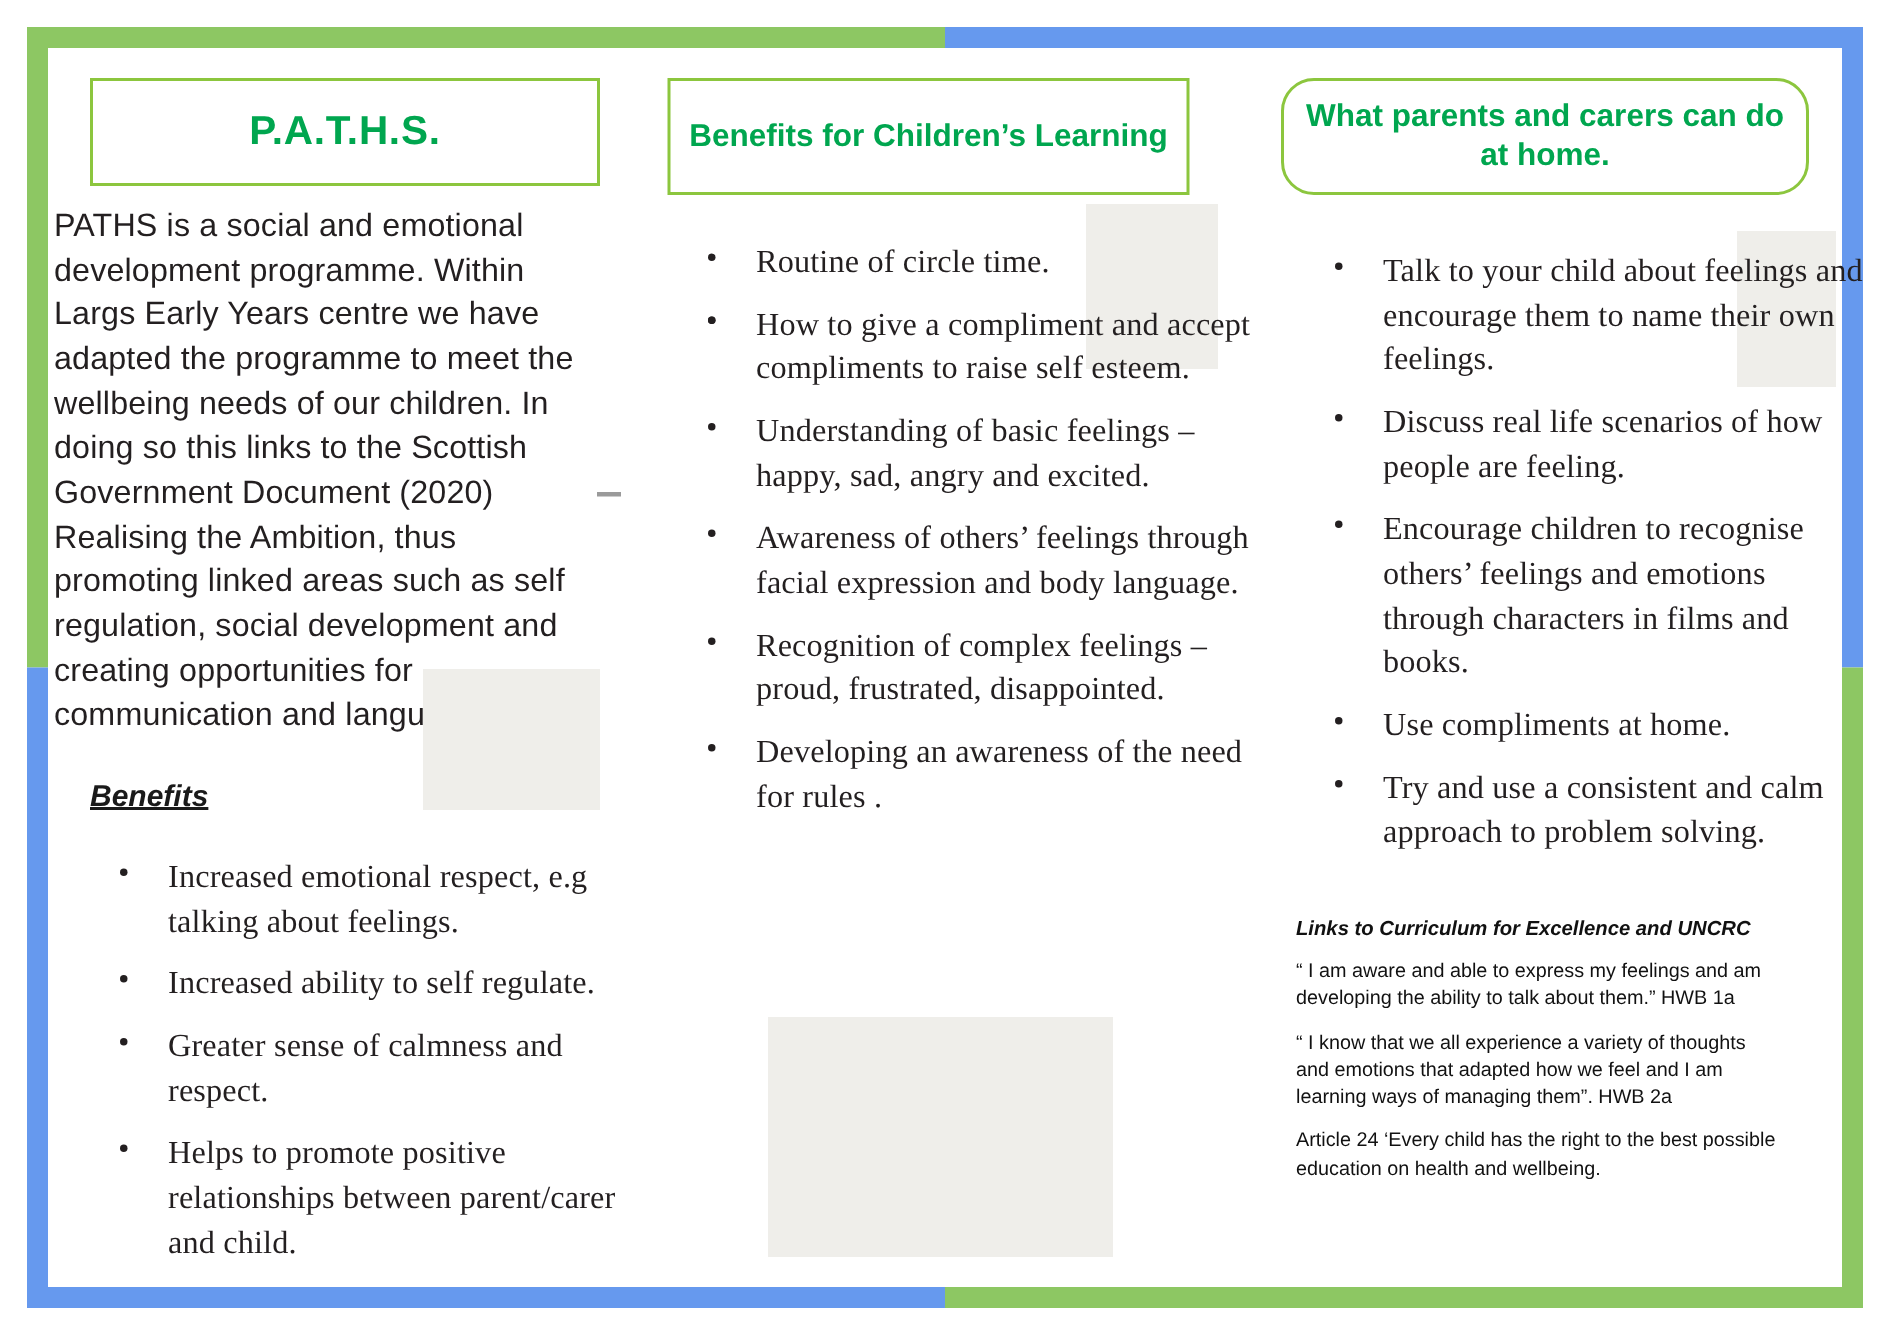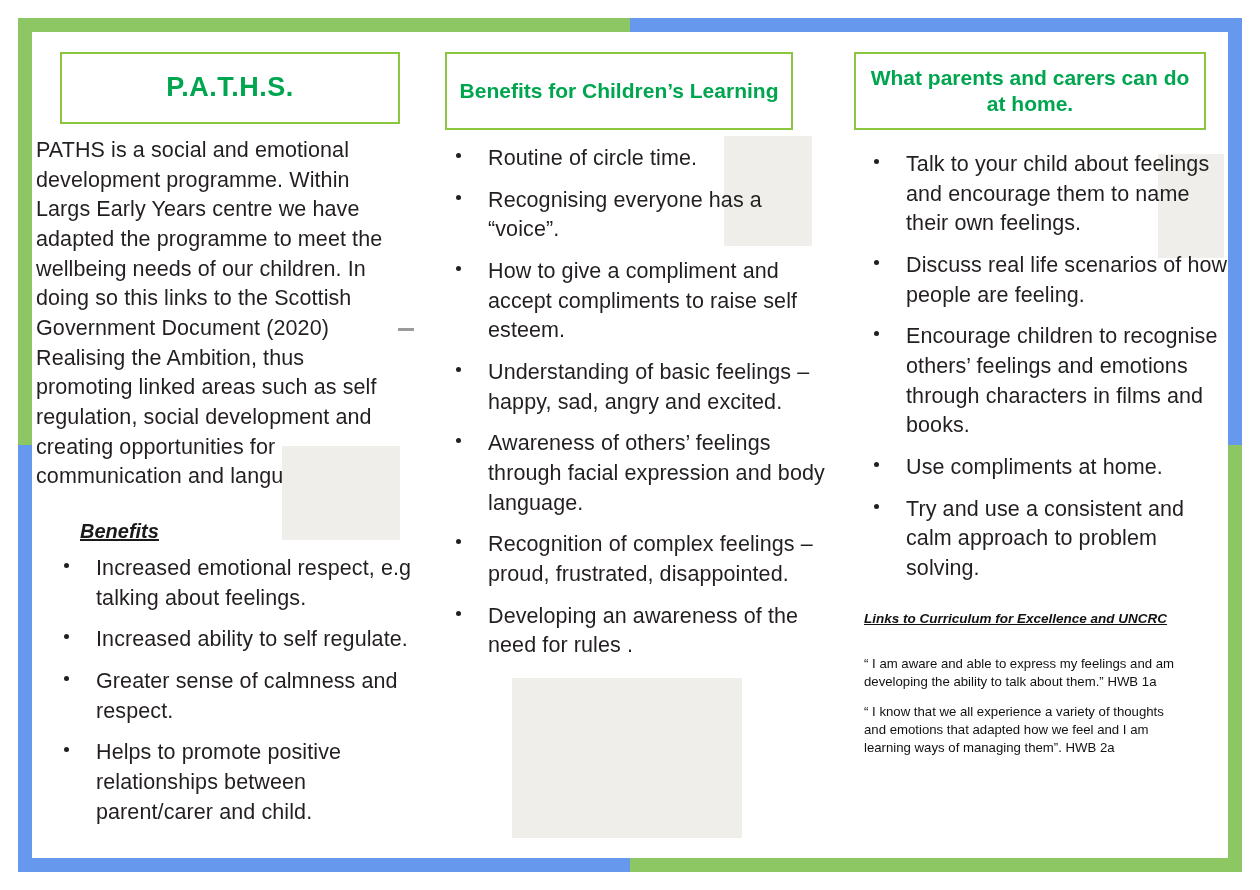--- a/index.html
+++ b/index.html
@@ -29,52 +29,52 @@
   .col3{left:810px; width:386px;}
 
   .headbox{border:2px solid var(--hdborder);box-sizing:border-box;display:flex;
            align-items:center;justify-content:center;text-align:center;}
   .headbox span{color:var(--hdgreen);font-weight:bold;line-height:1.25;}
 
   .hb1{position:absolute;left:28px;  top:20px; width:340px; height:72px;}
   .hb1 span{font-size:27px;letter-spacing:.5px;}
   .hb2{position:absolute;left:13px;  top:20px; width:348px; height:78px;padding:0 6px;}
   .hb2 span{font-size:21px;}
-  .hb3{position:absolute;left:12px;  top:20px; width:352px; height:78px;padding:0 6px;}
+  .hb3{position:absolute;left:12px;  top:20px; width:352px; height:78px;padding:0 6px;border-radius:22px;}
   .hb3 span{font-size:21px;}
 
   .body-text{color:#231f20;font-size:21.5px;line-height:1.38;letter-spacing:.1px;}
 
   .para1{position:absolute;left:4px;top:104px;width:368px;}
 
-  .benefits-h{position:absolute;left:48px;top:488px;font-size:20px;font-weight:bold;
+  .benefits-h{position:absolute;left:28px;top:488px;font-size:20px;font-weight:bold;
               font-style:italic;text-decoration:underline;color:#1a1a1a;text-align:center;}
 
-  ul.bl{list-style:none;margin:0;padding:0;}
+  ul.bl{list-style:none;margin:16px;padding:0;font-family:Liberation Serif, serif;}
   ul.bl li{position:relative;padding-left:54px;margin-bottom:12px;}
   ul.bl li .dot{position:absolute;left:22px;top:9px;width:5px;height:5px;border-radius:50%;
                 background:#231f20;}
   .bl1{position:absolute;left:10px;top:522px;width:378px;}
   .bl1 li{margin-bottom:14px;}
 
   .bl2{position:absolute;left:2px;top:112px;width:392px;}
   .bl2 li{padding-left:56px;margin-bottom:15px;}
   .bl2 li .dot{left:24px;}
 
   .bl3{position:absolute;left:10px;top:118px;width:376px;}
   .bl3 li{padding-left:56px;margin-bottom:15px;}
   .bl3 li .dot{left:24px;}
 
   
   .dash-mark{position:absolute;left:366px;top:296px;width:16px;height:3px;background:#9a9a9a;}
 
   
   .fineprint{position:absolute;left:22px;top:578px;width:320px;color:#111;}
-  .fp-head{font-size:13.5px;font-weight:bold;font-style:italic;text-decoration:underline;
-           line-height:1.35;margin-bottom:27px;}
+  .fp-head{font-size:13.5px;font-weight:bold;font-style:italic;
+           line-height:1.35;margin-bottom:10px;}
   .fp-p{font-size:13.2px;font-weight:normal;line-height:1.38;margin-bottom:11px;}
 
   
   .pic{position:absolute;overflow:hidden;}
   .pic-bg{position:absolute;inset:0;background:#efeeea;}
 
   .pic-turtledog{left:250px;top:414px;width:118px;height:94px;}
   .pic-hedgehog {left:292px;top:104px;width:88px;height:110px;}
   .pic-group    {left:80px;top:646px;width:230px;height:160px;}
   .pic-duck     {left:316px;top:122px;width:66px;height:104px;}
@@ -176,21 +176,21 @@
               <path d="M12 72 l-6 -1"></path>
             <path d="M16 36 l-5 -6"></path>
               <path d="M24 28 l-3 -7"></path>
               <path d="M15 84 l-6 2"></path>
           </g>
         </svg>
       </div>
 
       <ul class="bl bl2">
         <li><span class="dot"></span><span class="body-text">Routine of circle time.</span></li>
-        <li><span class="dot"></span><span class="body-text">Recognising everyone has a “voice”.</span></li>
+        <li><span class="dot"></span></li>
         <li><span class="dot"></span><span class="body-text">How to give a compliment and accept compliments to raise self esteem.</span></li>
         <li><span class="dot"></span><span class="body-text">Understanding of basic feelings – happy, sad, angry and excited.</span></li>
         <li><span class="dot"></span><span class="body-text">Awareness of others’ feelings through facial expression and body language.</span></li>
         <li><span class="dot"></span><span class="body-text">Recognition of complex feelings – proud, frustrated, disappointed.</span></li>
         <li><span class="dot"></span><span class="body-text">Developing an awareness of the need for rules .</span></li>
       </ul>
 
       <div class="pic pic-group">
         <div class="pic-bg"></div>
         <svg width="230" height="160" viewBox="0 0 230 160">
@@ -278,17 +278,18 @@
         <li><span class="dot"></span><span class="body-text">Discuss real life scenarios of how people are feeling.</span></li>
         <li><span class="dot"></span><span class="body-text">Encourage children to recognise others’ feelings and emotions through characters in films and books.</span></li>
         <li><span class="dot"></span><span class="body-text">Use compliments at home.</span></li>
         <li><span class="dot"></span><span class="body-text">Try and use a consistent and calm approach to problem solving.</span></li>
       </ul>
 
       <div class="fineprint">
         <div class="fp-head">Links to Curriculum for Excellence and UNCRC</div>
         <div class="fp-p">“ I  am aware  and able to express my feelings and am developing the ability to talk about them.” HWB 1a</div>
         <div class="fp-p">“ I know that we all experience a variety of thoughts and emotions that adapted how we feel and I am learning ways of managing them”. HWB 2a</div>
+        <div class="fp-p">Article 24  ‘Every child has the right to the best possible education on health and wellbeing.</div>
       </div>
     </div>
 
   </div>
 </div>
 
 </body></html>

